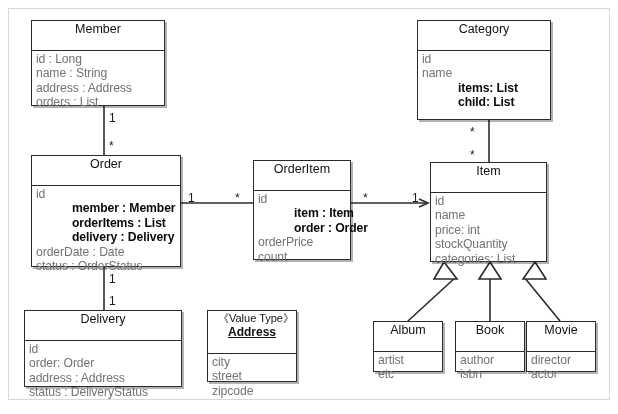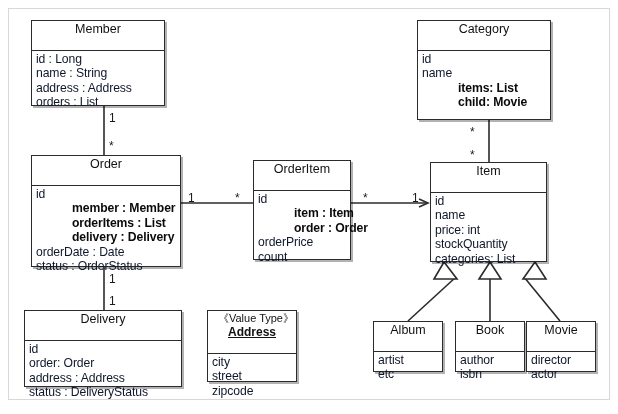--- a/index.html
+++ b/index.html
@@ -64,21 +64,21 @@
     font-size: 12px;
     line-height: 14px;
     text-decoration: underline;
   }
   .uml-body {
     padding: 1px 0 2px 4px;
   }
   .attr {
     font-size: 12.2px;
     line-height: 14.4px;
-    color: #0f172a;
+    color: #737373;
     white-space: nowrap;
     letter-spacing: -0.1px;
   }
   .attr.b {
     font-weight: bold;
     color: #0a0a0a;
     padding-left: 36px;
   }
   .mult {
     position: absolute;
@@ -131,21 +131,21 @@
           <div class="attr">address : Address</div>
           <div class="attr">orders : List</div>
         </div>
       </div>
       <div class="uml-class" style="left: 417px; top: 20px; width: 134px; height: 100px;">
         <div class="uml-head plain"><span>Category</span></div>
         <div class="uml-body">
           <div class="attr">id</div>
           <div class="attr">name</div>
           <div class="attr b">items: List</div>
-          <div class="attr b">child: Movie</div>
+          <div class="attr b">child: List</div>
         </div>
       </div>
       <div class="uml-class" style="left: 31px; top: 155px; width: 150px; height: 112px;">
         <div class="uml-head plain"><span>Order</span></div>
         <div class="uml-body">
           <div class="attr">id</div>
           <div class="attr b">member : Member</div>
           <div class="attr b">orderItems : List</div>
           <div class="attr b">delivery : Delivery</div>
           <div class="attr">orderDate : Date</div>

